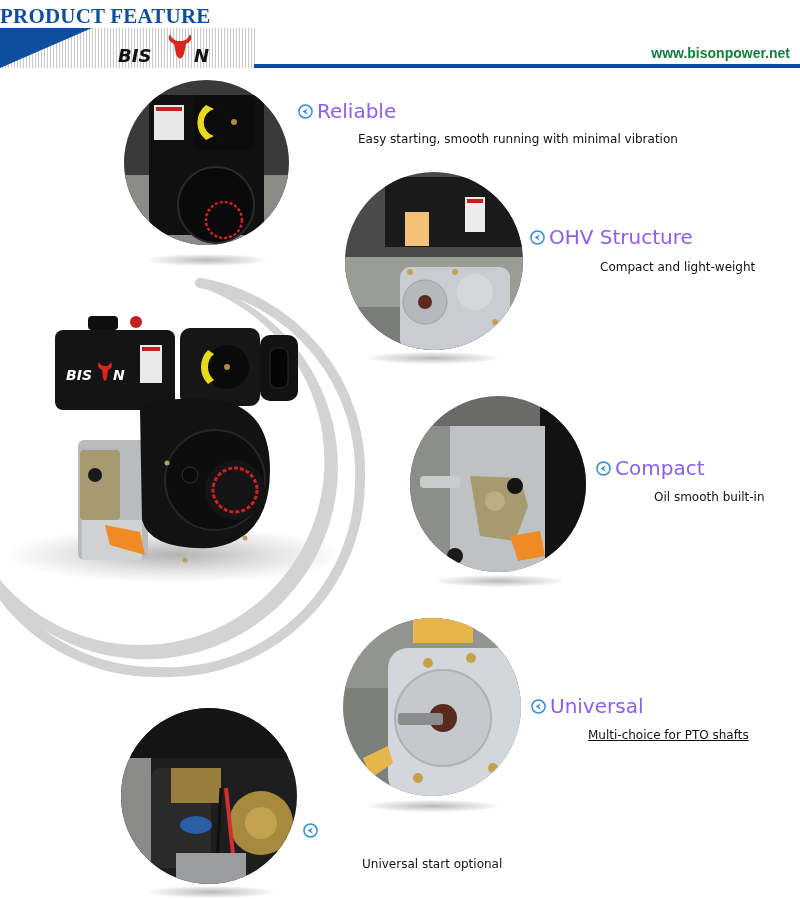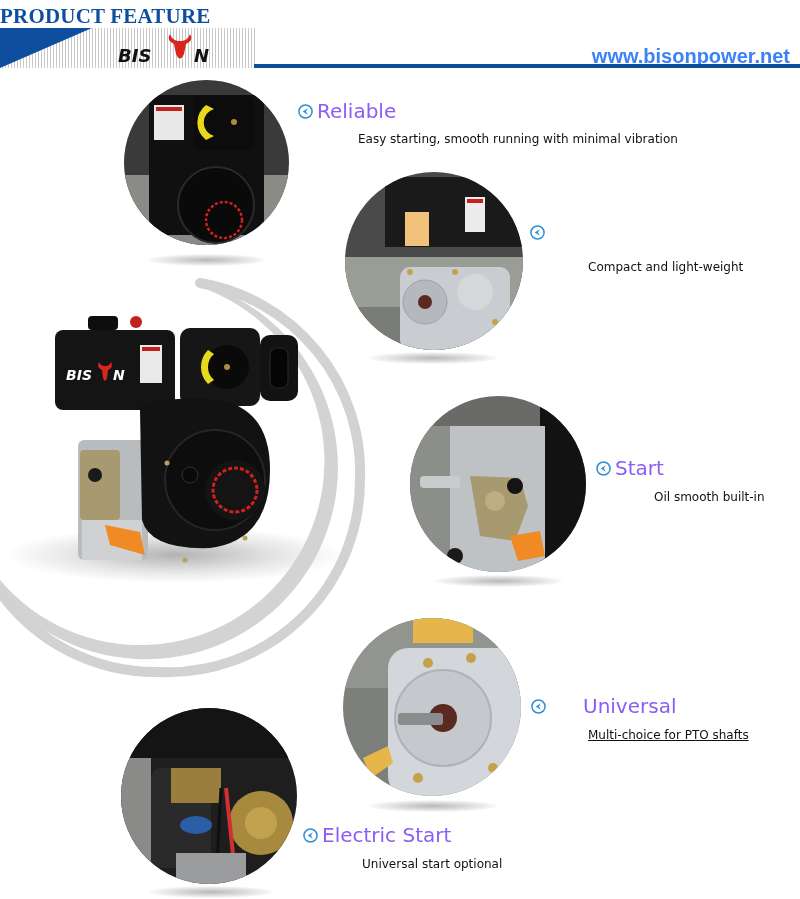--- a/index.html
+++ b/index.html
@@ -18,21 +18,21 @@
   }
   .hdr-wedge {
     position: absolute; left: 0; top: 28px; width: 92px; height: 40px;
   }
   .hdr-logo {
     position: absolute; left: 118px; top: 30px; height: 36px; width: 95px;
   }
   .hdr-url {
     position: absolute; right: 10px; top: 45px;
     font-family: "Liberation Sans", sans-serif; font-weight: bold;
-    font-size: 20px; color: #3b82f6; margin-left: 28px;
+    font-size: 14px; color: #15803d; margin-left: 28px;
   }
   .hdr-bar {
     position: absolute; left: 254px; top: 64px; right: 0; height: 4px; background: #0b4f9c;
   }
 
   
   .big-arc { position: absolute; left: 0; top: 270px; width: 400px; height: 420px; }
 
   
   .main-engine { position: absolute; left: 30px; top: 300px; width: 290px; height: 300px; }
@@ -160,61 +160,62 @@
   <circle cx="65" cy="100" r="3" fill="#c4a24a"></circle>
   <circle cx="110" cy="100" r="3" fill="#c4a24a"></circle>
   <circle cx="150" cy="150" r="3" fill="#c4a24a"></circle>
 </svg>
 <div class="feat-shadow" style="left:368px;top:352px;width:130px;"></div>
 <div class="feat-title" style="left:530px;top:225px;">
   <svg class="arrow" viewBox="0 0 16 16">
     <circle cx="8" cy="8" r="7" fill="#ffffff" stroke="#2f8fd8" stroke-width="1.6"></circle>
     <path d="M10.5 4.5 L5 8 L10.5 11.5 L8.5 8 Z" fill="#2f8fd8"></path>
   </svg>
-</div>
-<div class="feat-desc" style="left:548px;top:260px;">Compact and light-weight</div>
+  <span>OHV Structure</span>
+</div>
+<div class="feat-desc" style="left:560px;top:260px;">Compact and light-weight</div>
 
 <svg class="feat-img" style="left:410px;top:396px;width:176px;height:176px;" viewBox="0 0 176 176">
   <rect width="176" height="176" fill="#6a6a68"></rect>
   <rect x="0" y="30" width="60" height="146" fill="#8c8e8a"></rect>
   <rect x="130" y="0" width="46" height="176" fill="#121212"></rect>
   <rect x="40" y="30" width="95" height="146" fill="#bfc2c5"></rect>
   <rect x="10" y="80" width="40" height="12" rx="4" fill="#c9cbcd"></rect>
   <path d="M60 80 L110 82 L118 110 L105 145 L70 140 Z" fill="#a89a70"></path>
   <circle cx="85" cy="105" r="10" fill="#bcae80"></circle>
   <circle cx="105" cy="90" r="8" fill="#141414"></circle>
   <path d="M100 140 L130 135 L135 160 L108 165 Z" fill="#f08a24"></path>
   <circle cx="45" cy="160" r="8" fill="#1a1a1a"></circle>
 </svg>
 <div class="feat-shadow" style="left:435px;top:575px;width:128px;"></div>
 <div class="feat-title" style="left:596px;top:456px;">
   <svg class="arrow" viewBox="0 0 16 16">
     <circle cx="8" cy="8" r="7" fill="#ffffff" stroke="#2f8fd8" stroke-width="1.6"></circle>
     <path d="M10.5 4.5 L5 8 L10.5 11.5 L8.5 8 Z" fill="#2f8fd8"></path>
   </svg>
-  <span>Start</span>
+  <span>Compact</span>
 </div>
 <div class="feat-desc" style="left:614px;top:490px;">Oil smooth built-in</div>
 
 <svg class="feat-img" style="left:343px;top:618px;width:178px;height:178px;" viewBox="0 0 178 178">
   <rect width="178" height="178" fill="#7d7f7a"></rect>
   <rect x="0" y="0" width="178" height="70" fill="#929490"></rect>
   <rect x="70" y="0" width="60" height="25" fill="#e6b64a"></rect>
   <rect x="45" y="30" width="133" height="148" rx="20" fill="#d3d6da"></rect>
   <circle cx="100" cy="100" r="48" fill="#c5c8cc" stroke="#aeb1b5" stroke-width="2"></circle>
   <circle cx="100" cy="100" r="14" fill="#5a2a20"></circle>
   <rect x="55" y="95" width="45" height="12" rx="3" fill="#8a8c8e"></rect>
   <circle cx="85" cy="45" r="5" fill="#c4a24a"></circle>
   <circle cx="128" cy="40" r="5" fill="#c4a24a"></circle>
   <circle cx="150" cy="150" r="5" fill="#c4a24a"></circle>
   <circle cx="75" cy="160" r="5" fill="#c4a24a"></circle>
   <path d="M20 140 L45 128 L50 145 L28 160 Z" fill="#e6b64a"></path>
 </svg>
 <div class="feat-shadow" style="left:368px;top:800px;width:130px;"></div>
-<div class="feat-title" style="left:531px;top:694px;gap:33px;">
+<div class="feat-title" style="left:531px;top:694px;">
   <svg class="arrow" viewBox="0 0 16 16">
     <circle cx="8" cy="8" r="7" fill="#ffffff" stroke="#2f8fd8" stroke-width="1.6"></circle>
     <path d="M10.5 4.5 L5 8 L10.5 11.5 L8.5 8 Z" fill="#2f8fd8"></path>
   </svg>
   <span>Universal</span>
 </div>
 <div class="feat-desc" style="left:548px;top:728px;text-decoration:underline;">Multi-choice for PTO shafts</div>
 
 <svg class="feat-img" style="left:121px;top:708px;width:176px;height:176px;" viewBox="0 0 176 176">
   <rect width="176" height="176" fill="#1e1e1e"></rect>
@@ -228,15 +229,14 @@
   <path d="M105 80 L115 175" stroke="#d23030" stroke-width="4"></path>
   <path d="M100 80 L95 175" stroke="#101010" stroke-width="3"></path>
   <rect x="55" y="145" width="70" height="31" fill="#9a9c9e"></rect>
 </svg>
 <div class="feat-shadow" style="left:148px;top:886px;width:126px;"></div>
 <div class="feat-title" style="left:303px;top:823px;">
   <svg class="arrow" viewBox="0 0 16 16">
     <circle cx="8" cy="8" r="7" fill="#ffffff" stroke="#2f8fd8" stroke-width="1.6"></circle>
     <path d="M10.5 4.5 L5 8 L10.5 11.5 L8.5 8 Z" fill="#2f8fd8"></path>
   </svg>
-  <span>Electric Start</span>
 </div>
 <div class="feat-desc" style="left:322px;top:857px;">Universal start optional</div>
 
 </body></html>

